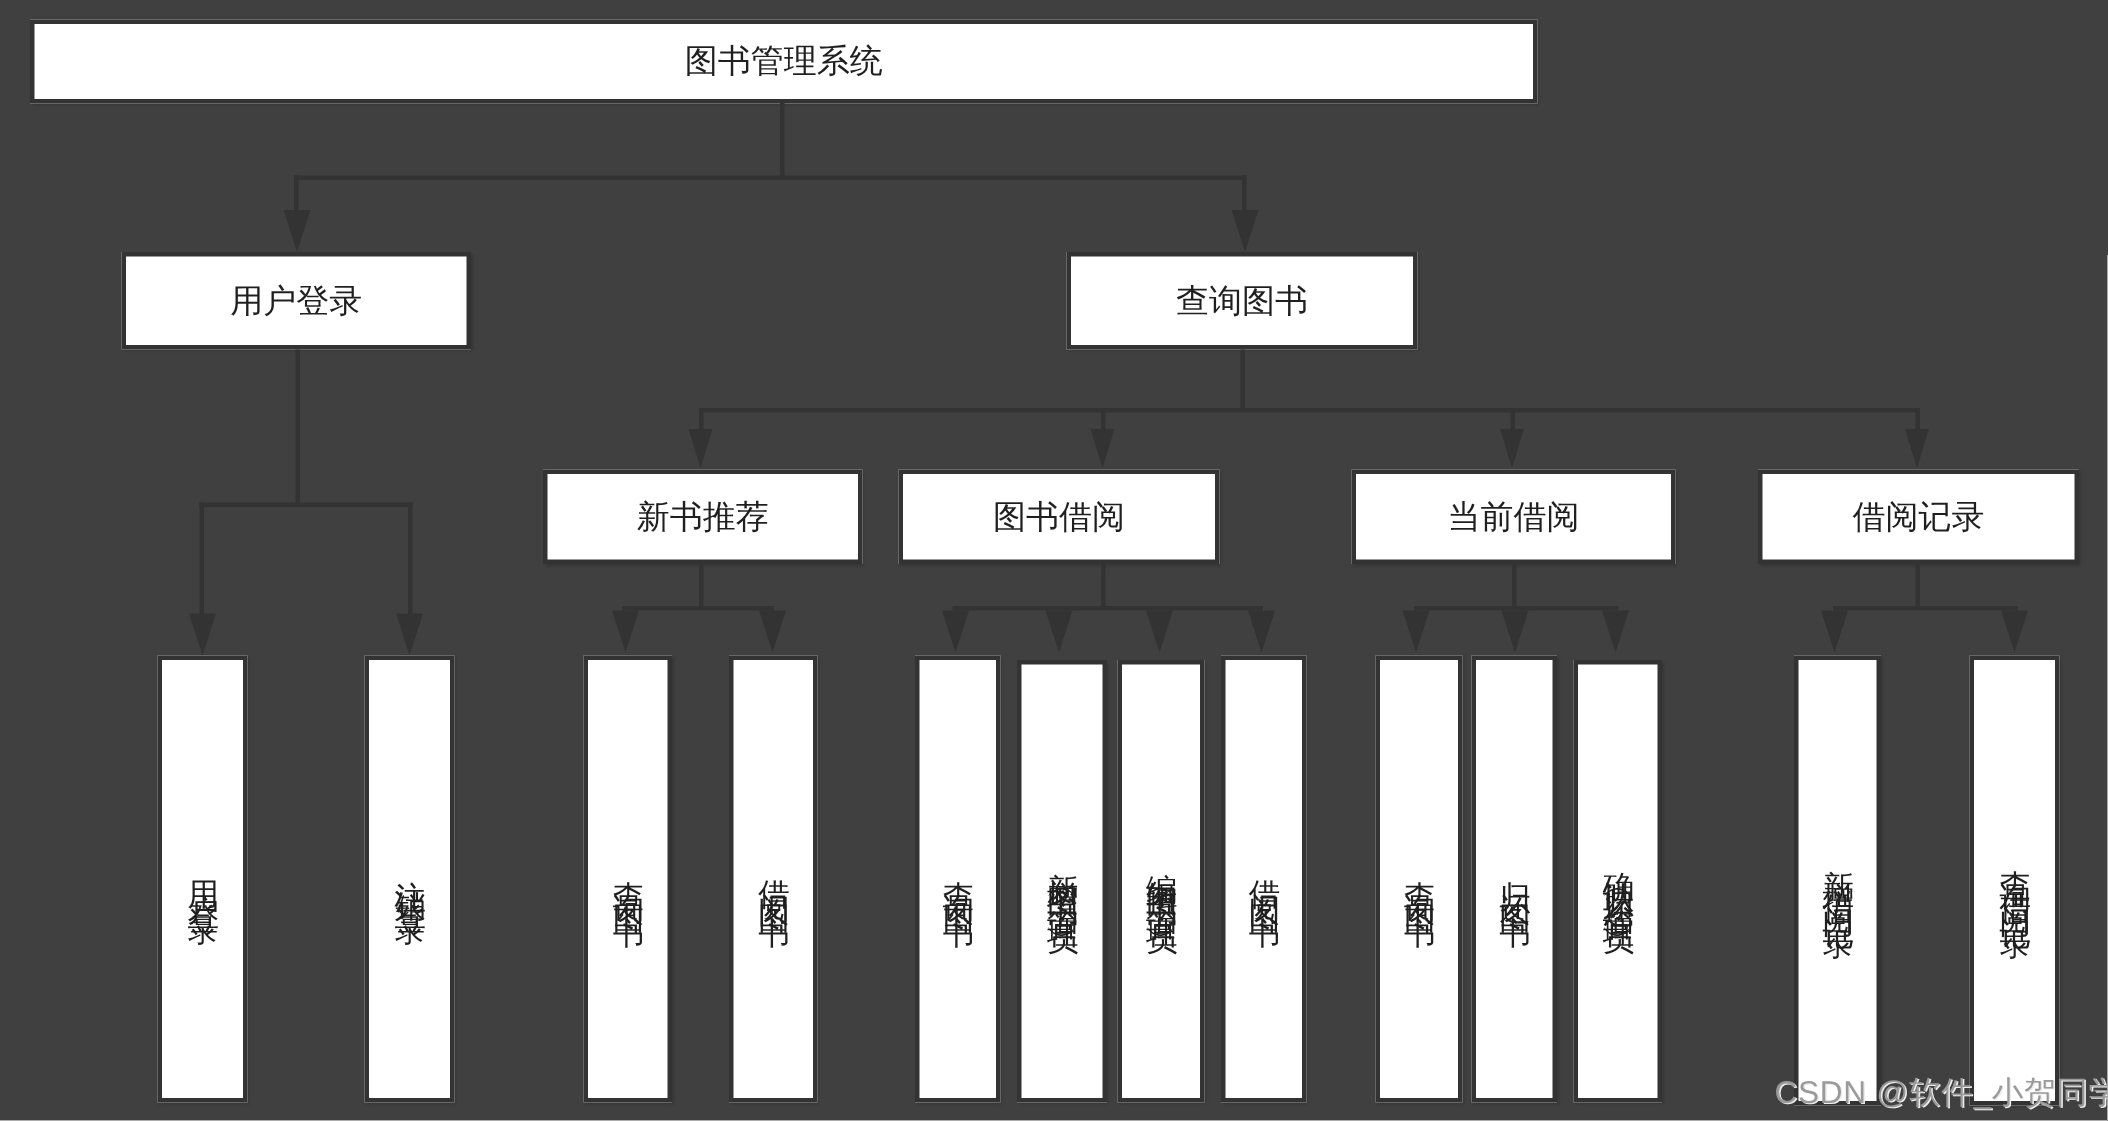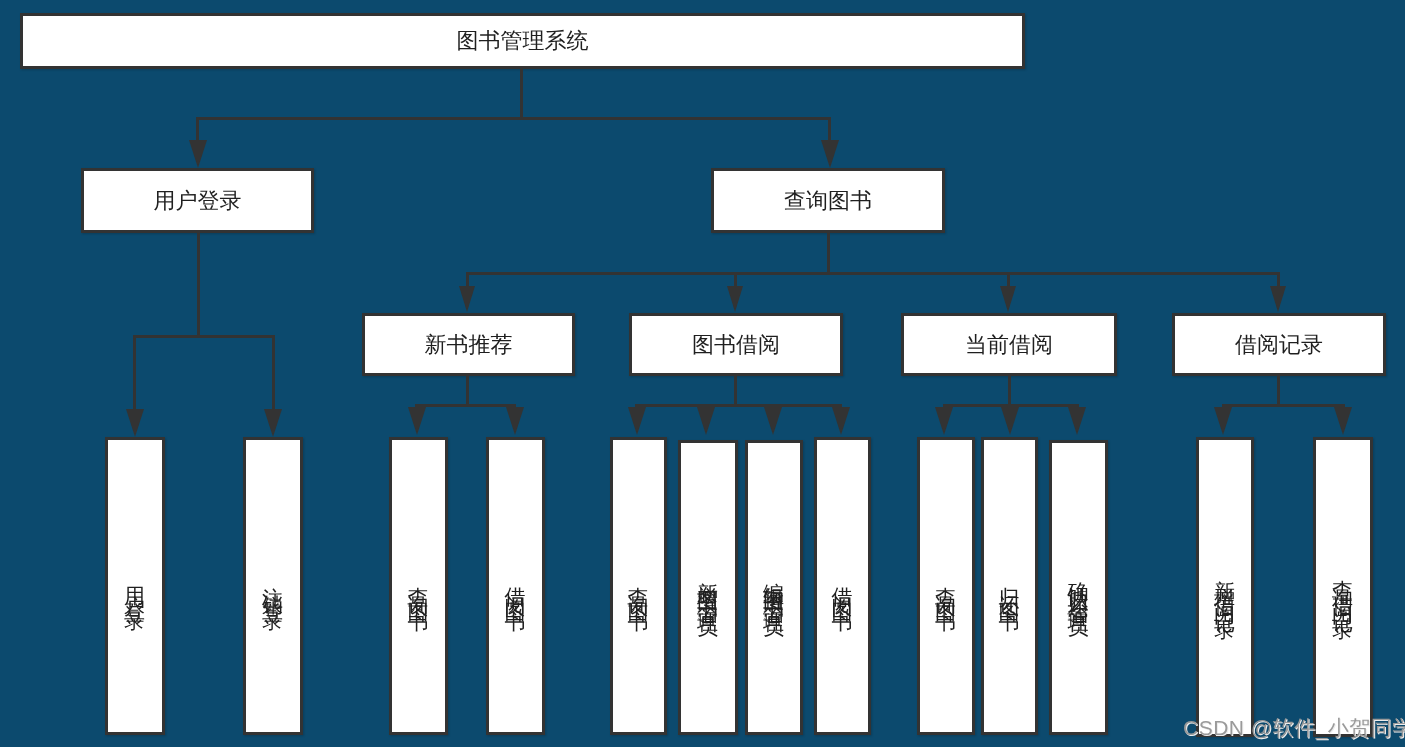--- a/index.html
+++ b/index.html
@@ -1,18 +1,18 @@
 <!DOCTYPE html>
 <html><head>
 <meta charset="utf-8">
 <style>
   html,body { margin:0; padding:0; background:#ffffff; }
   #stage {
     position:relative; width:1405px; height:747px;
-    background:#0c4a6e; overflow:hidden;
+    background:#404040; overflow:hidden;
     font-family:"Liberation Sans","DejaVu Sans",sans-serif;
   }
   .box {
     position:absolute; background:#ffffff;
     border:3px solid #333333; box-sizing:border-box;
     display:flex; align-items:center; justify-content:center;
     color:#1f1f1f; font-size:22px;
     box-shadow:1px 1px 2px rgba(0,0,0,0.18);
   }
   .leaf { font-size:21px; }
@@ -48,21 +48,21 @@
   </div>
 
   <div class="box" style="left:711px; top:168px; width:234px; height:65px;">
     <span>查询图书</span>
   </div>
 
   <div class="box" style="left:362px; top:313px; width:213px; height:63px;">
     <span>新书推荐</span>
   </div>
 
-  <div class="box" style="left:629px; top:313px; width:214px; height:63px;">
+  <div class="box" style="left:599px; top:313px; width:214px; height:63px;">
     <span>图书借阅</span>
   </div>
 
   <div class="box" style="left:901px; top:313px; width:216px; height:63px;">
     <span>当前借阅</span>
   </div>
 
   <div class="box" style="left:1172px; top:313px; width:214px; height:63px;">
     <span>借阅记录</span>
   </div>

